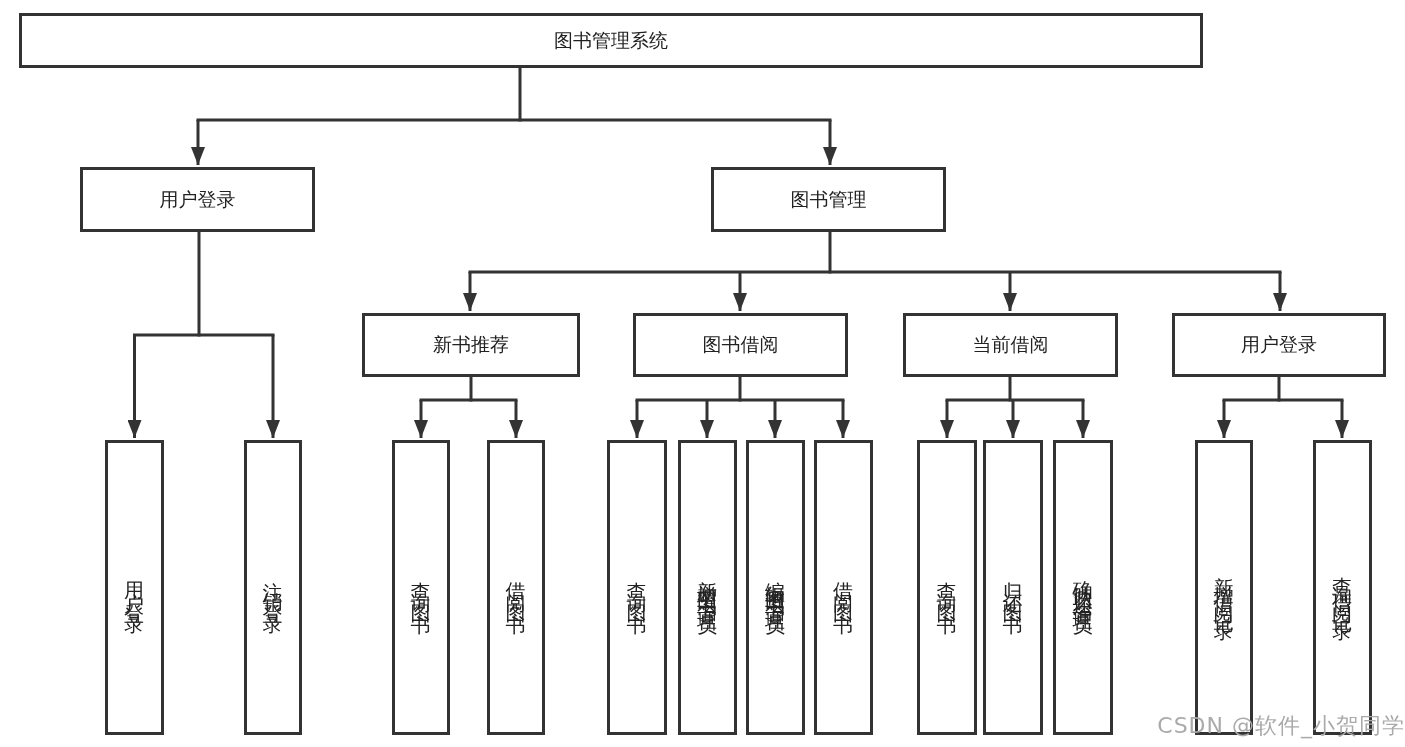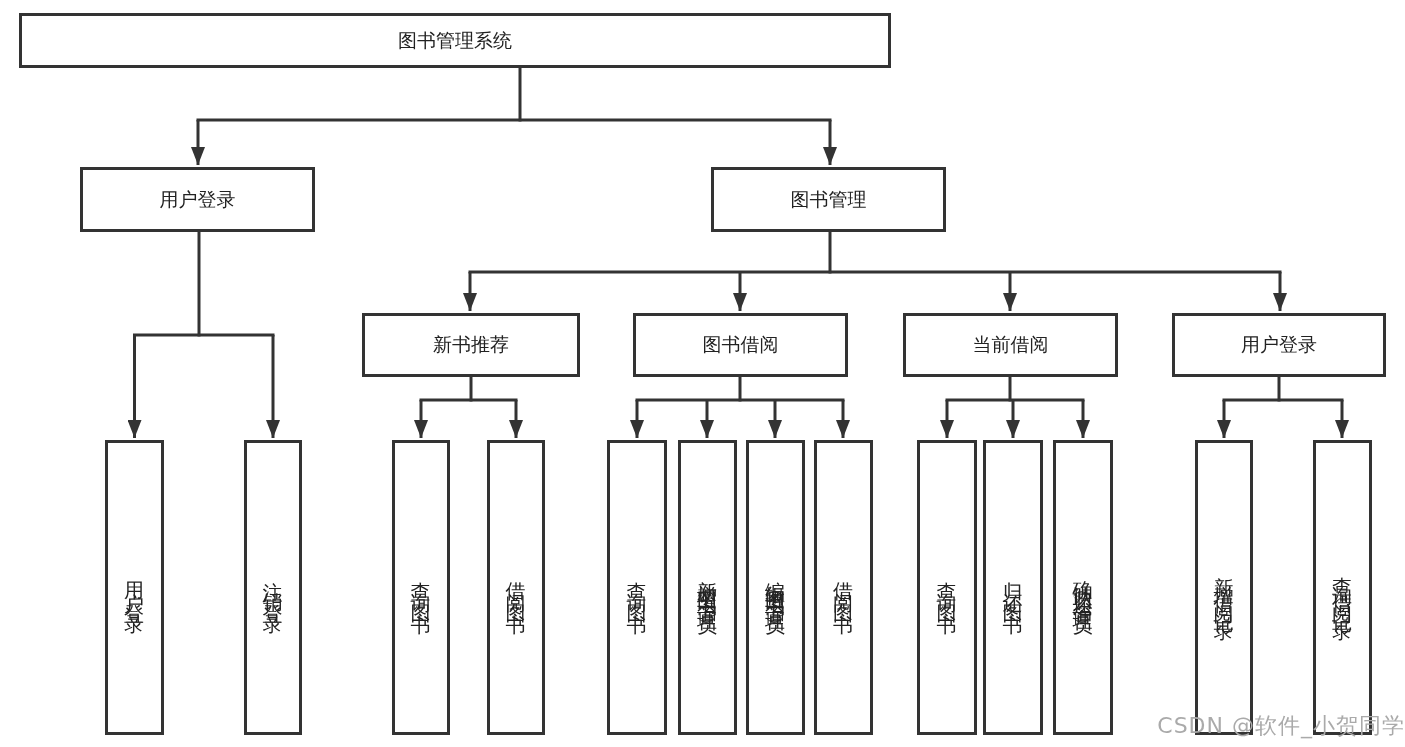--- a/index.html
+++ b/index.html
@@ -93,21 +93,21 @@
     <path d="M707 400 V438" marker-end="url(#arrow)"></path>
     <path d="M775 400 V438" marker-end="url(#arrow)"></path>
     <path d="M843 400 V438" marker-end="url(#arrow)"></path>
     <path d="M947 400 V438" marker-end="url(#arrow)"></path>
     <path d="M1013 400 V438" marker-end="url(#arrow)"></path>
     <path d="M1083 400 V438" marker-end="url(#arrow)"></path>
     <path d="M1224 400 V438" marker-end="url(#arrow)"></path>
     <path d="M1342 400 V438" marker-end="url(#arrow)"></path>
   </svg>
 
-  <div class="box hnode" style="left:19px;top:13px;width:872px;height:55px;">
+  <div class="box hnode" style="left:19px;top:13px;width:1184px;height:55px;">
     <span>图书管理系统</span>
   </div>
 
   <div class="box hnode" style="left:80px;top:167px;width:235px;height:65px;">
     <span>用户登录</span>
   </div>
   <div class="box hnode" style="left:362px;top:313px;width:218px;height:64px;">
     <span>新书推荐</span>
   </div>
 

